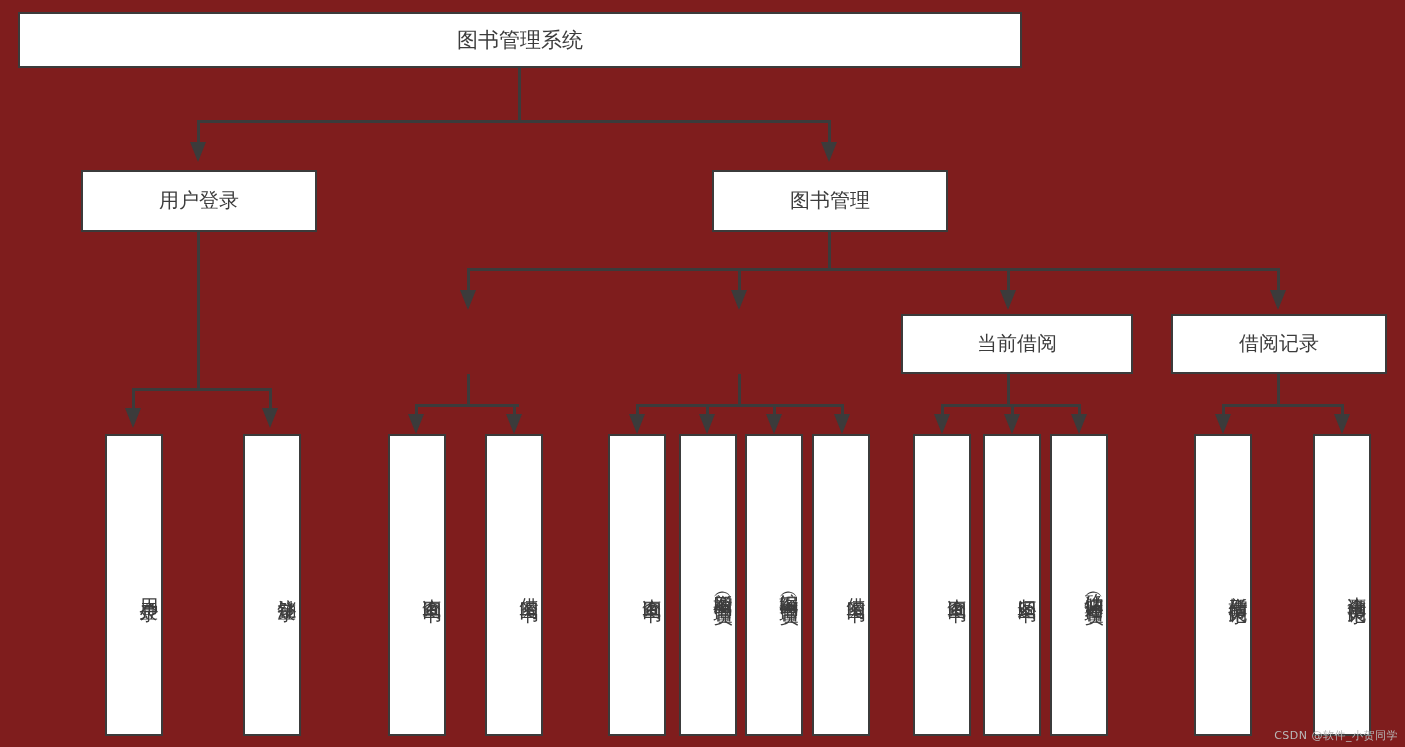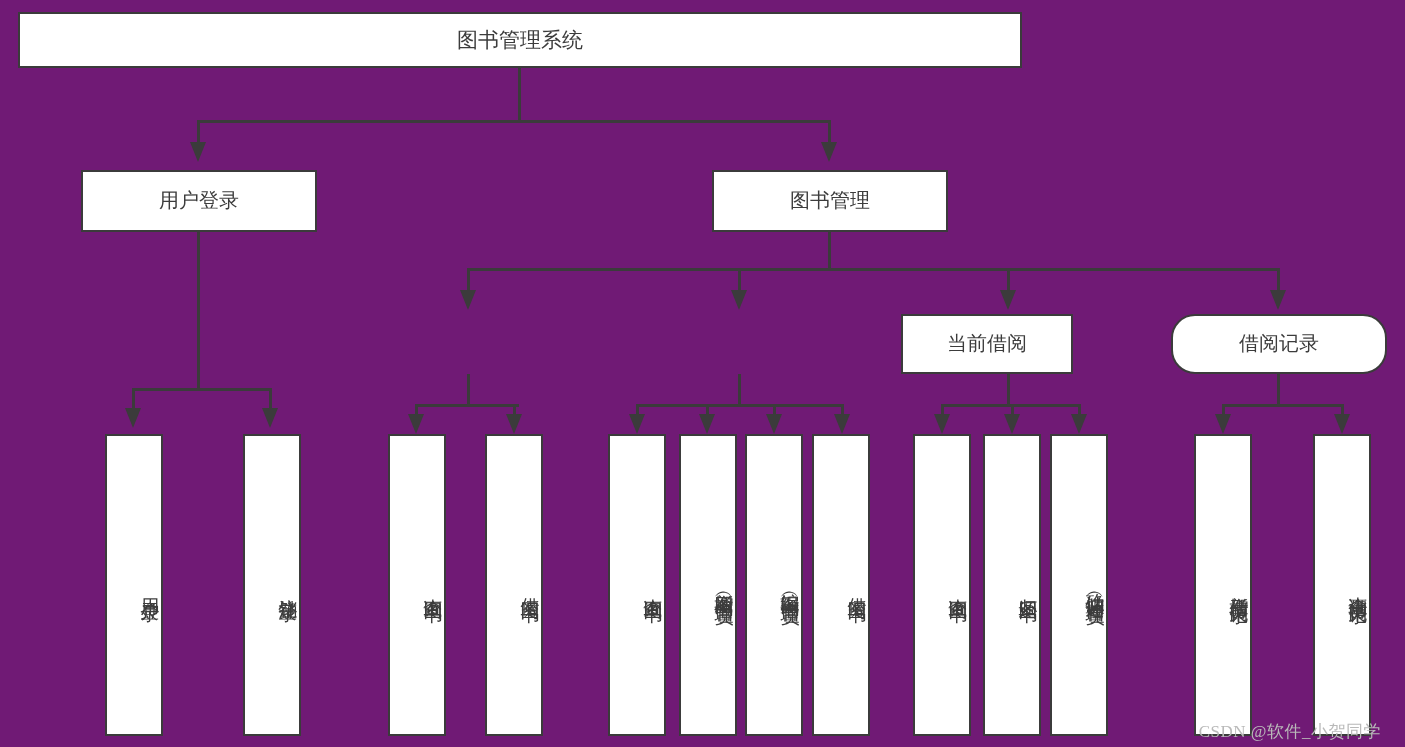--- a/index.html
+++ b/index.html
@@ -5,23 +5,22 @@
 <style>
   html,body{margin:0;padding:0;background:#ffffff;}
   body{
     font-family:"DejaVu Sans","Liberation Sans",sans-serif;
     color:#3a3a3a;
   }
   #canvas{
     position:relative;
     width:1405px;
     height:747px;
-    background:#701a75;
+    background:#7f1d1d;
     overflow:hidden;
-    font-family:Liberation Serif, serif;
   }
   .node{
     position:absolute;
     box-sizing:border-box;
     background:#ffffff;
     border:2px solid #3b3b3b;
     display:flex;
     align-items:center;
     justify-content:center;
     text-align:center;
@@ -54,23 +53,23 @@
   .conn.h{ height:3px; }
   .arrow{
     position:absolute;
     width:0;height:0;
     border-left:8px solid transparent;
     border-right:8px solid transparent;
     border-top:20px solid #3b3b3b;
   }
   .watermark{
     position:absolute;
-    right:24px;
+    right:7px;
     bottom:4px;
-    font-size:17px;
+    font-size:11px;
     color:#b9b9b9;
     letter-spacing:0.5px;
     user-select:none;
     white-space:nowrap;
   }
 </style>
 </head>
 <body>
 
 <div id="canvas">
@@ -106,24 +105,24 @@
   <div class="conn h" style="left:467px;top:268px;width:812px;"></div>
   <div class="conn v" style="left:467px;top:268px;height:24px;"></div>
   <div class="arrow" style="left:460px;top:290px;"></div>
   <div class="conn v" style="left:738px;top:268px;height:24px;"></div>
   <div class="arrow" style="left:731px;top:290px;"></div>
   <div class="conn v" style="left:1007px;top:268px;height:24px;"></div>
   <div class="arrow" style="left:1000px;top:290px;"></div>
   <div class="conn v" style="left:1277px;top:268px;height:24px;"></div>
   <div class="arrow" style="left:1270px;top:290px;"></div>
 
-  <div class="node lvl3" style="left:901px;top:314px;width:172px;height:60px;">
+  <div class="node lvl3" style="left:901px;top:314px;width:232px;height:60px;">
     <span class="lbl">当前借阅</span>
   </div>
-  <div class="node lvl3" style="left:1171px;top:314px;width:216px;height:60px;border-radius:24px;">
+  <div class="node lvl3" style="left:1171px;top:314px;width:216px;height:60px;">
     <span class="lbl">借阅记录</span>
   </div>
 
   <div class="conn v" style="left:467px;top:374px;height:32px;"></div>
   <div class="conn h" style="left:415px;top:404px;width:104px;"></div>
   <div class="conn v" style="left:415px;top:404px;height:14px;"></div>
   <div class="arrow" style="left:408px;top:414px;"></div>
   <div class="conn v" style="left:513px;top:404px;height:14px;"></div>
   <div class="arrow" style="left:506px;top:414px;"></div>
 

